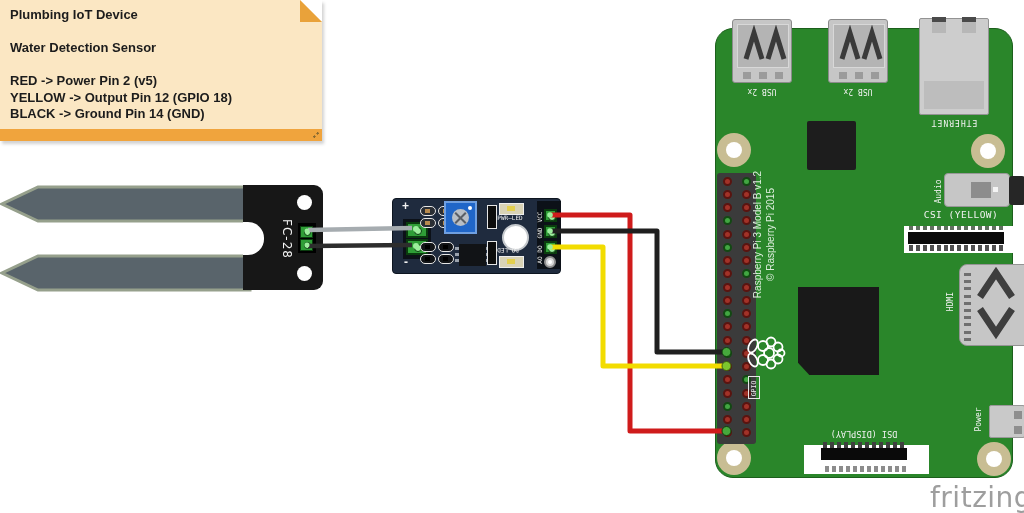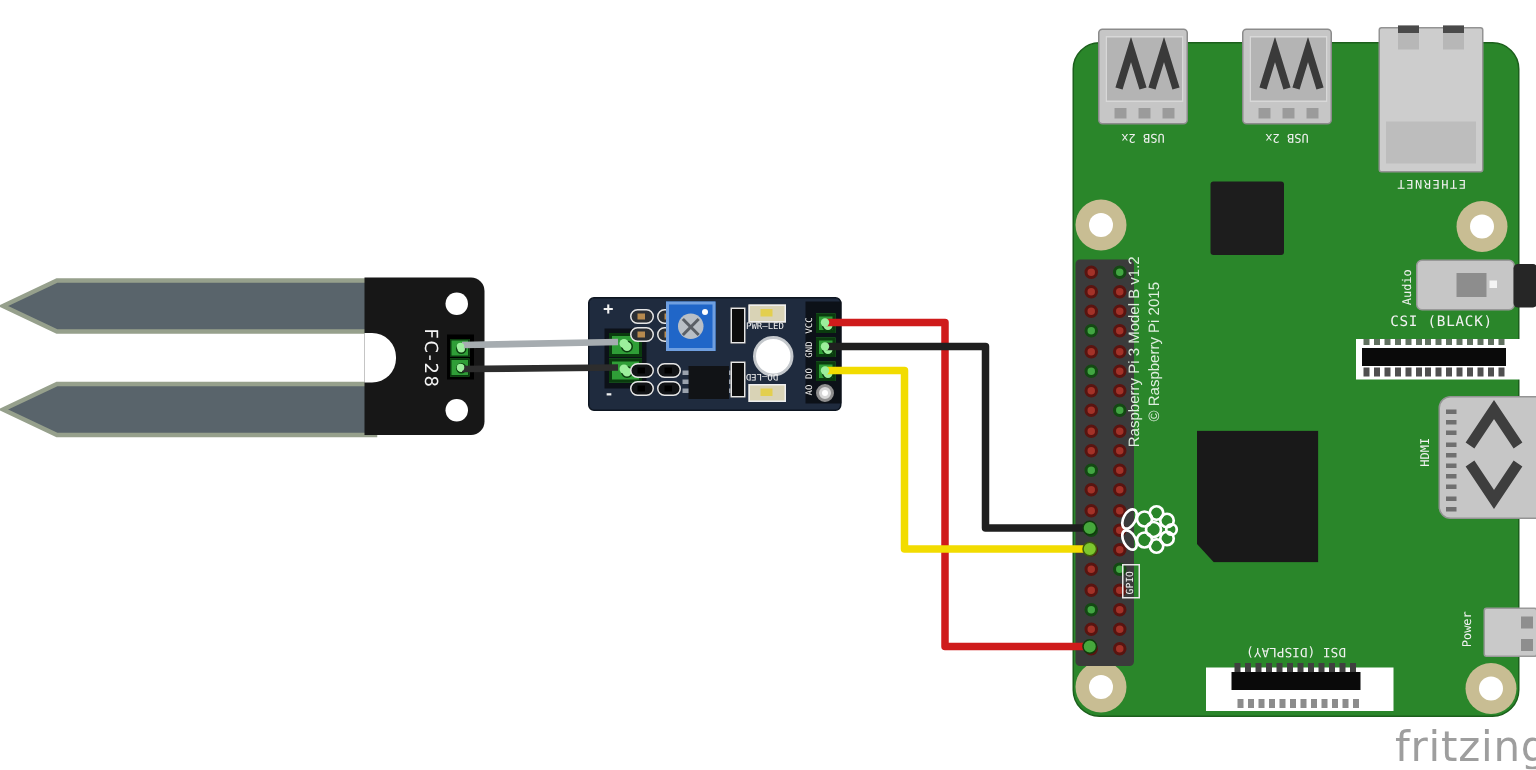--- a/index.html
+++ b/index.html
@@ -136,20 +136,33 @@
 </head>
 <body>
 
 <div id="stage">
 
   <svg id="under-svg" class="layer" width="1024" height="513" viewBox="0 0 1024 513">
     <polygon points="38,187 250,187 250,221 38,221 2,204" fill="#59646b" stroke="#96a08c" stroke-width="3"></polygon>
     <polygon points="38,256 250,256 250,290 38,290 2,273" fill="#59646b" stroke="#96a08c" stroke-width="3"></polygon>
   </svg>
 
+  <div id="note" class="component">
+    <div id="note-text">Plumbing IoT Device
+
+Water Detection Sensor
+
+RED -&gt; Power Pin 2 (v5)
+YELLOW -&gt; Output Pin 12 (GPIO 18)
+BLACK -&gt; Ground Pin 14 (GND)</div>
+    <div id="note-bar"></div>
+    <div id="note-grip"></div>
+    <div id="note-corner-cut"></div>
+    <div id="note-fold"></div>
+  </div>
 
   <div id="probe-body" class="component">
     <div id="probe-cutout"></div>
     <div class="probe-hole" style="top:10px;"></div>
     <div class="probe-hole" style="top:81px;"></div>
     <div id="probe-label">FC-28</div>
     <div id="probe-conn">
       <div class="pcell" style="top:3px;"></div>
       <div class="pcell" style="top:16px;"></div>
     </div>
@@ -318,21 +331,21 @@
       <div id="gpio-box-label" class="silk">GPIO</div>
     </div>
 
     <div id="audio-jack">
       <div id="audio-detail"></div>
         <div id="audio-sq"></div>
     </div>
     <div id="audio-cyl"></div>
     <div class="silk rot-90" style="position:absolute;left:203px;top:157px;width:40px;height:11px;font-size:8px;">Audio</div>
 
-    <div class="silk" style="position:absolute;left:189px;top:180px;width:112px;font-size:9.5px;letter-spacing:0.5px;">CSI (BLACK)</div>
+    <div class="silk" style="position:absolute;left:189px;top:180px;width:112px;font-size:9.5px;letter-spacing:0.5px;">CSI (YELLOW)</div>
     <div id="csi-slot"></div>
     <div id="csi-bar"></div>
 
     <div id="hdmi-body">
       <svg width="64" height="80">
         <polyline points="20,32 36,8 52,32" fill="none" stroke="#3e3e3e" stroke-width="7"></polyline>
         <polyline points="20,44 36,68 52,44" fill="none" stroke="#3e3e3e" stroke-width="7"></polyline>
       </svg>
     <div style="position: absolute; left: 4px; top: 8px; width: 7px; height: 3px; background: rgb(111, 111, 111);"></div><div style="position: absolute; left: 4px; top: 15.2px; width: 7px; height: 3px; background: rgb(111, 111, 111);"></div><div style="position: absolute; left: 4px; top: 22.4px; width: 7px; height: 3px; background: rgb(111, 111, 111);"></div><div style="position: absolute; left: 4px; top: 29.6px; width: 7px; height: 3px; background: rgb(111, 111, 111);"></div><div style="position: absolute; left: 4px; top: 36.8px; width: 7px; height: 3px; background: rgb(111, 111, 111);"></div><div style="position: absolute; left: 4px; top: 44px; width: 7px; height: 3px; background: rgb(111, 111, 111);"></div><div style="position: absolute; left: 4px; top: 51.2px; width: 7px; height: 3px; background: rgb(111, 111, 111);"></div><div style="position: absolute; left: 4px; top: 58.4px; width: 7px; height: 3px; background: rgb(111, 111, 111);"></div><div style="position: absolute; left: 4px; top: 65.6px; width: 7px; height: 3px; background: rgb(111, 111, 111);"></div><div style="position: absolute; left: 4px; top: 72.8px; width: 7px; height: 3px; background: rgb(111, 111, 111);"></div></div>
     <div class="silk rot-90" style="position:absolute;left:217px;top:267px;width:36px;height:11px;font-size:8px;">HDMI</div>

